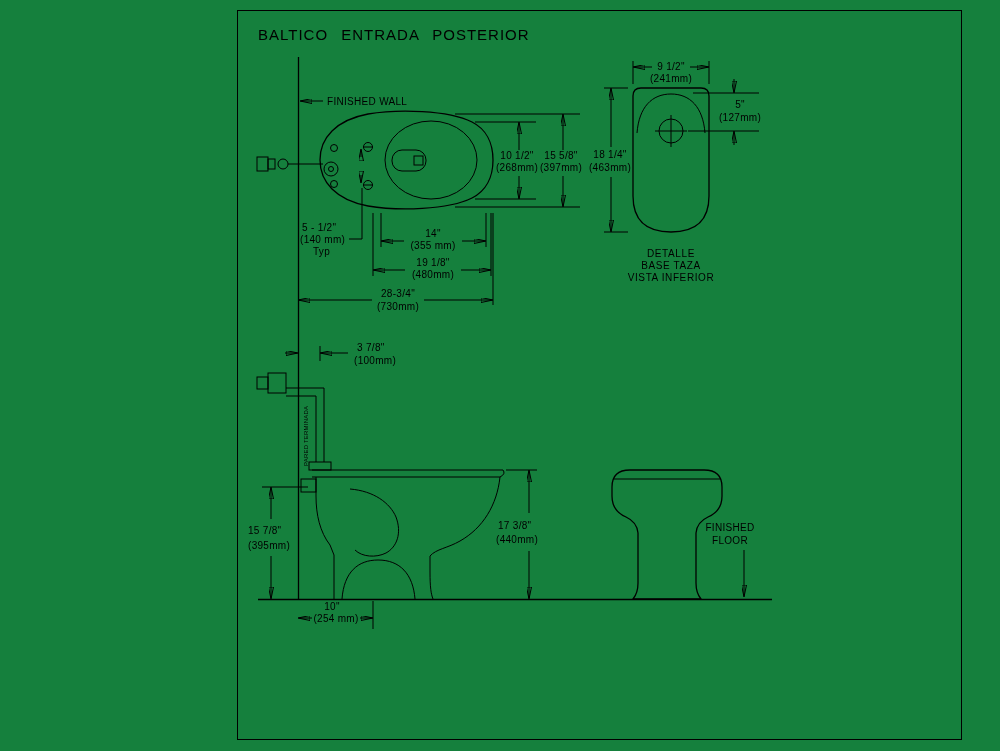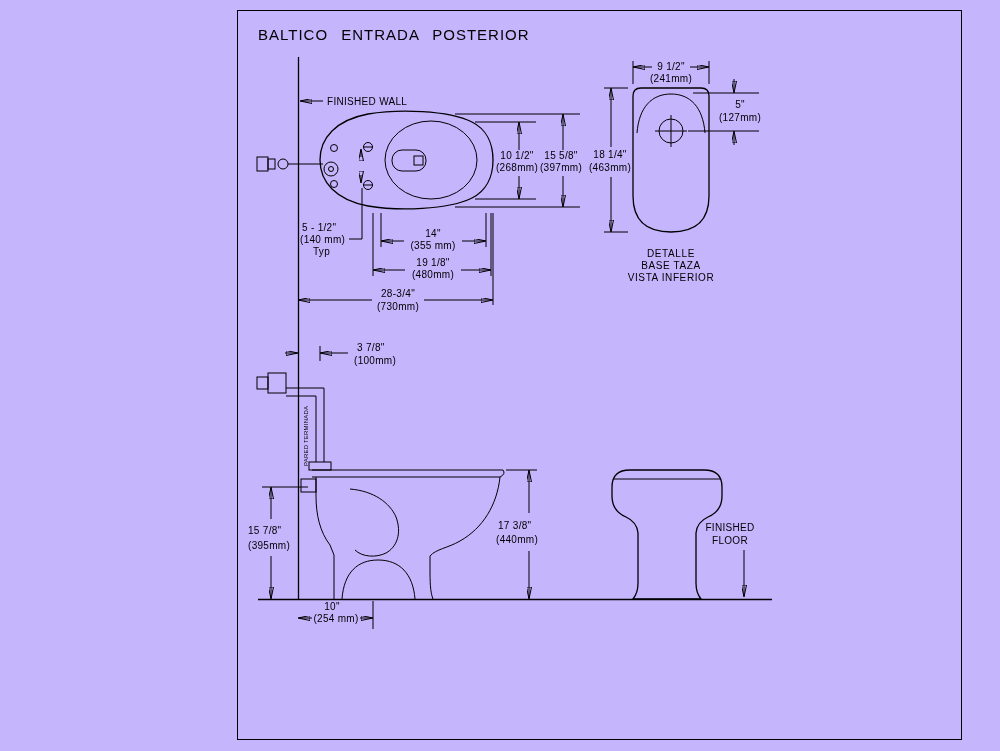--- a/index.html
+++ b/index.html
@@ -1,16 +1,16 @@
 <!DOCTYPE html>
 <html><head>
 <meta charset="utf-8">
 <style>
   html,body{margin:0;padding:0;background:#ffffff;}
-  .page{position:relative;width:1000px;height:751px;background:#c4b5fd;overflow:hidden;}
+  .page{position:relative;width:1000px;height:751px;background:#15803d;overflow:hidden;}
   svg{display:block;}
   svg line, svg path, svg rect, svg circle, svg ellipse, svg polyline{stroke:#000;stroke-width:1;fill:none;}
   svg text{fill:#000;font-family:"Liberation Sans", sans-serif;}
   .dim{font-size:10px;letter-spacing:0.3px;}
   .cap{font-size:10px;letter-spacing:0.6px;}
   .ttl{font-size:15px;letter-spacing:1px;word-spacing:8px;}
   .tiny{font-size:6px;letter-spacing:0.2px;}
   .mid{text-anchor:middle;}
   .thick{stroke-width:1.3;}
 </style>

